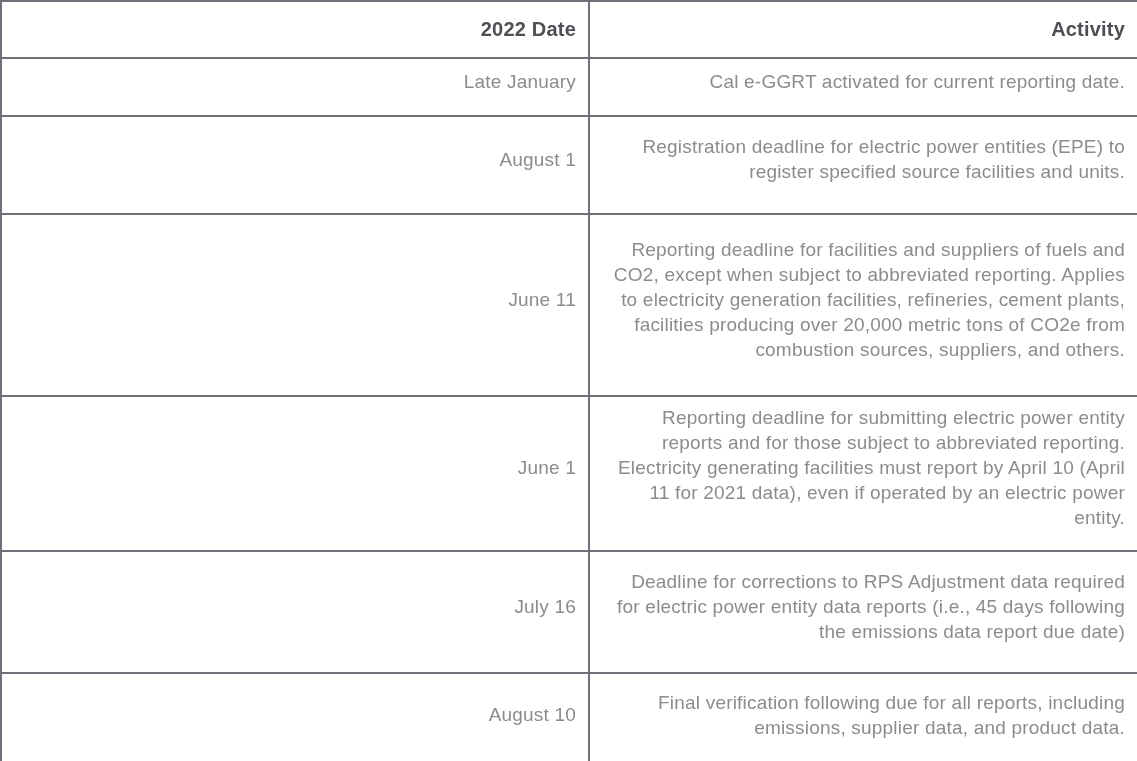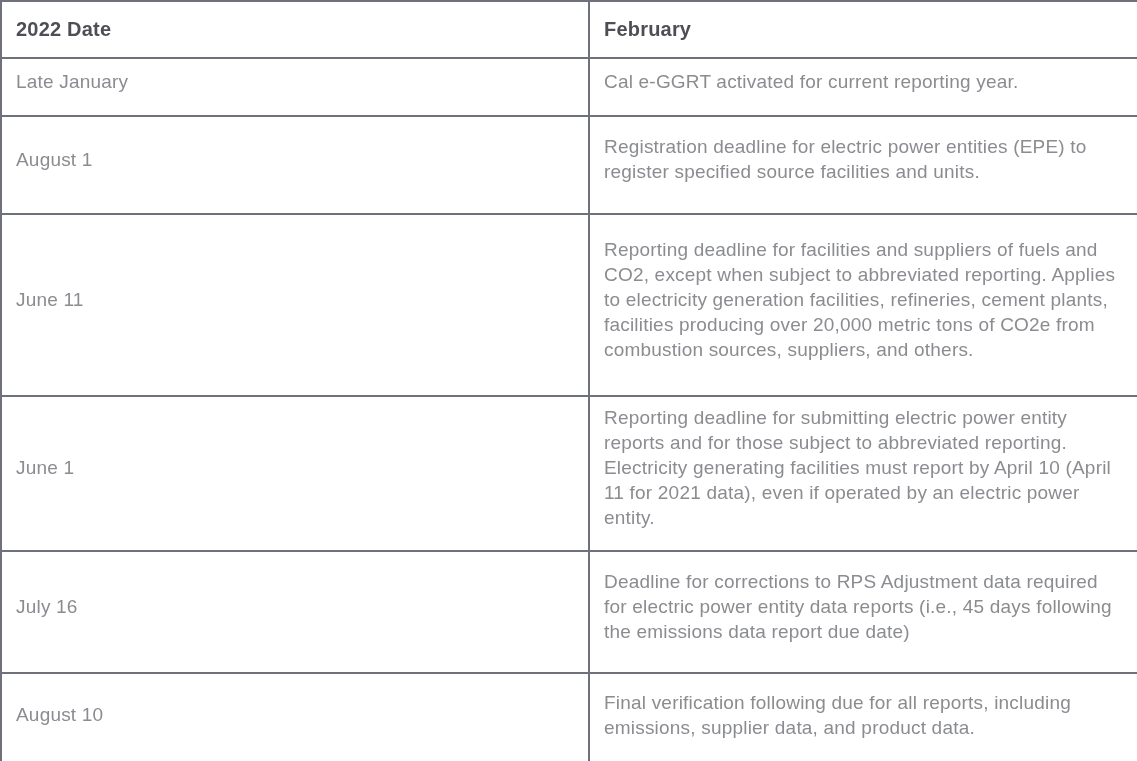--- a/index.html
+++ b/index.html
@@ -15,21 +15,21 @@
     table-layout: fixed;
     font-family: "Liberation Sans", sans-serif;
     background: #ffffff;
   }
   col.col-date { width: 588px; }
   col.col-activity { width: 549px; }
   table.deadlines th,
   table.deadlines td {
     border: 2px solid #6e7179;
     vertical-align: middle;
-    text-align: left;
+    text-align: right;
     box-sizing: border-box;
   }
   table.deadlines th {
     font-size: 20px;
     font-weight: bold;
     color: #4d4f54;
     padding: 6px 12px 6px 14px;
     letter-spacing: 0.2px;
   }
   table.deadlines td {
@@ -52,27 +52,27 @@
 <body>
 
 <table class="deadlines">
   <colgroup>
     <col class="col-date">
     <col class="col-activity">
   </colgroup>
   <thead>
     <tr>
       <th>2022 Date</th>
-      <th>February</th>
+      <th>Activity</th>
     </tr>
   </thead>
   <tbody>
     <tr>
       <td>Late January</td>
-      <td>Cal e-GGRT activated for current reporting year.</td>
+      <td>Cal e-GGRT activated for current reporting date.</td>
     </tr>
     <tr>
       <td>August 1</td>
       <td>Registration deadline for electric power entities (EPE) to register specified source facilities and units.</td>
     </tr>
     <tr>
       <td>June 11</td>
       <td>Reporting deadline for facilities and suppliers of fuels and CO2, except when subject to abbreviated reporting. Applies to electricity generation facilities, refineries, cement plants, facilities producing over 20,000 metric tons of CO2e from combustion sources, suppliers, and others.</td>
     </tr>
     <tr>

